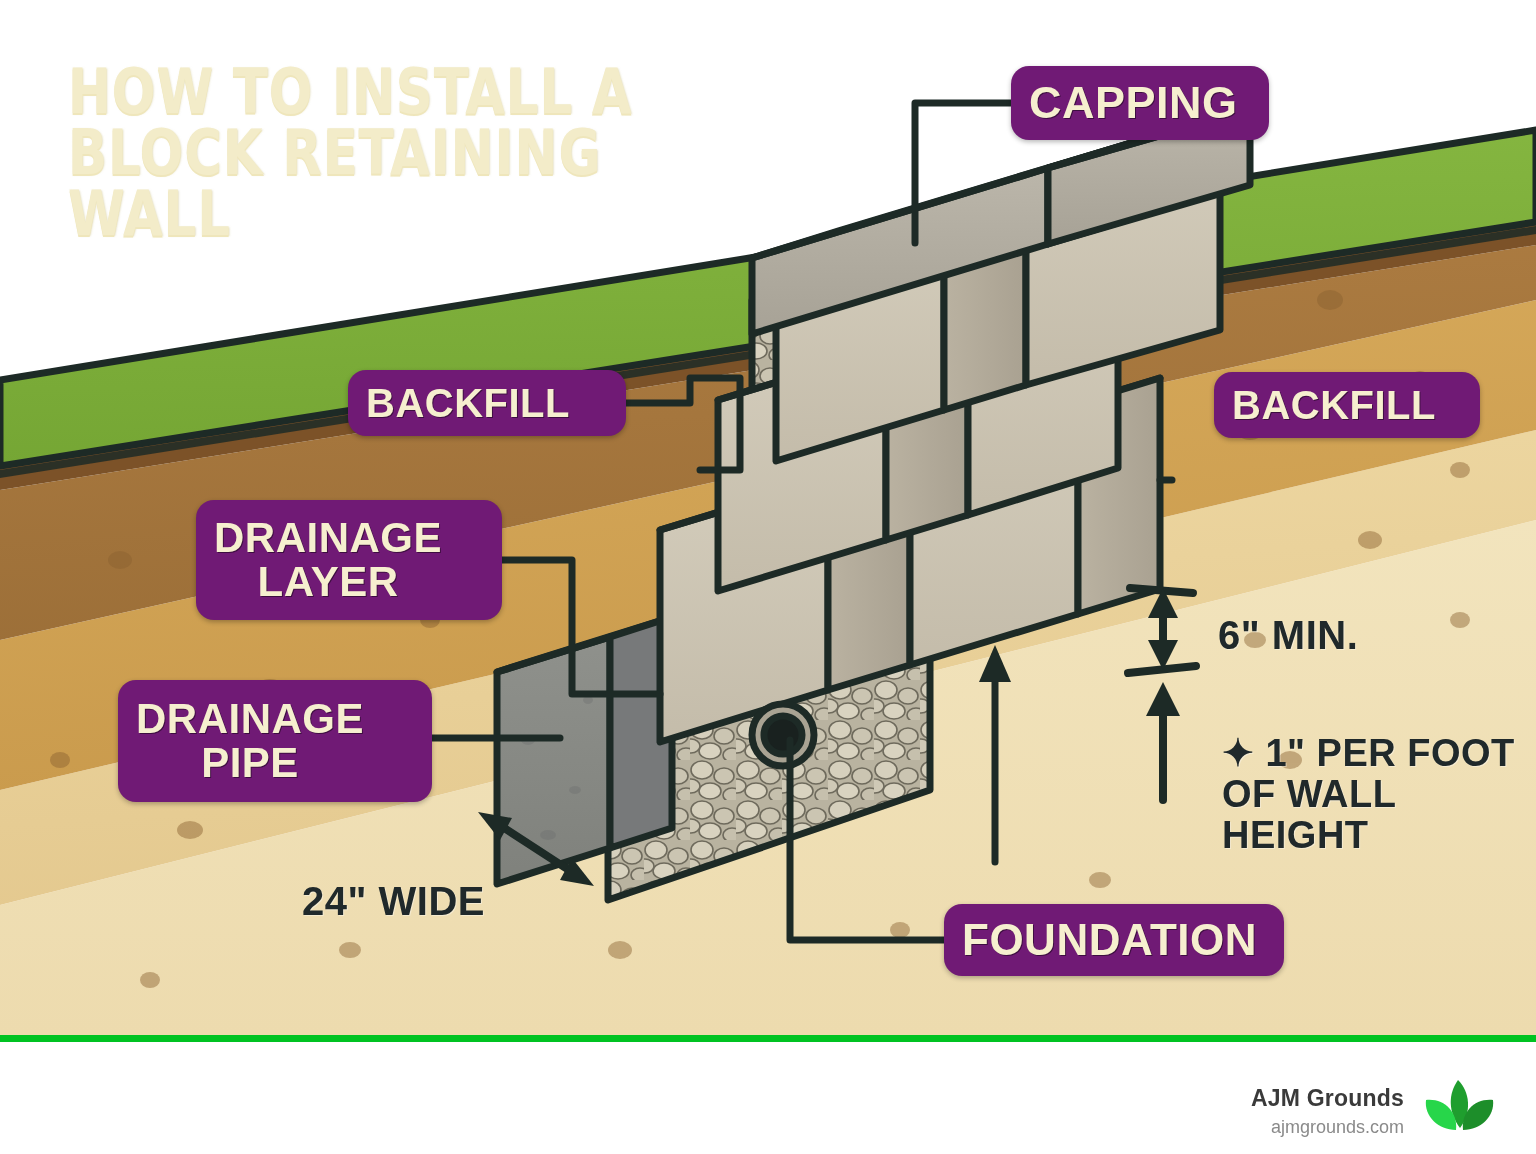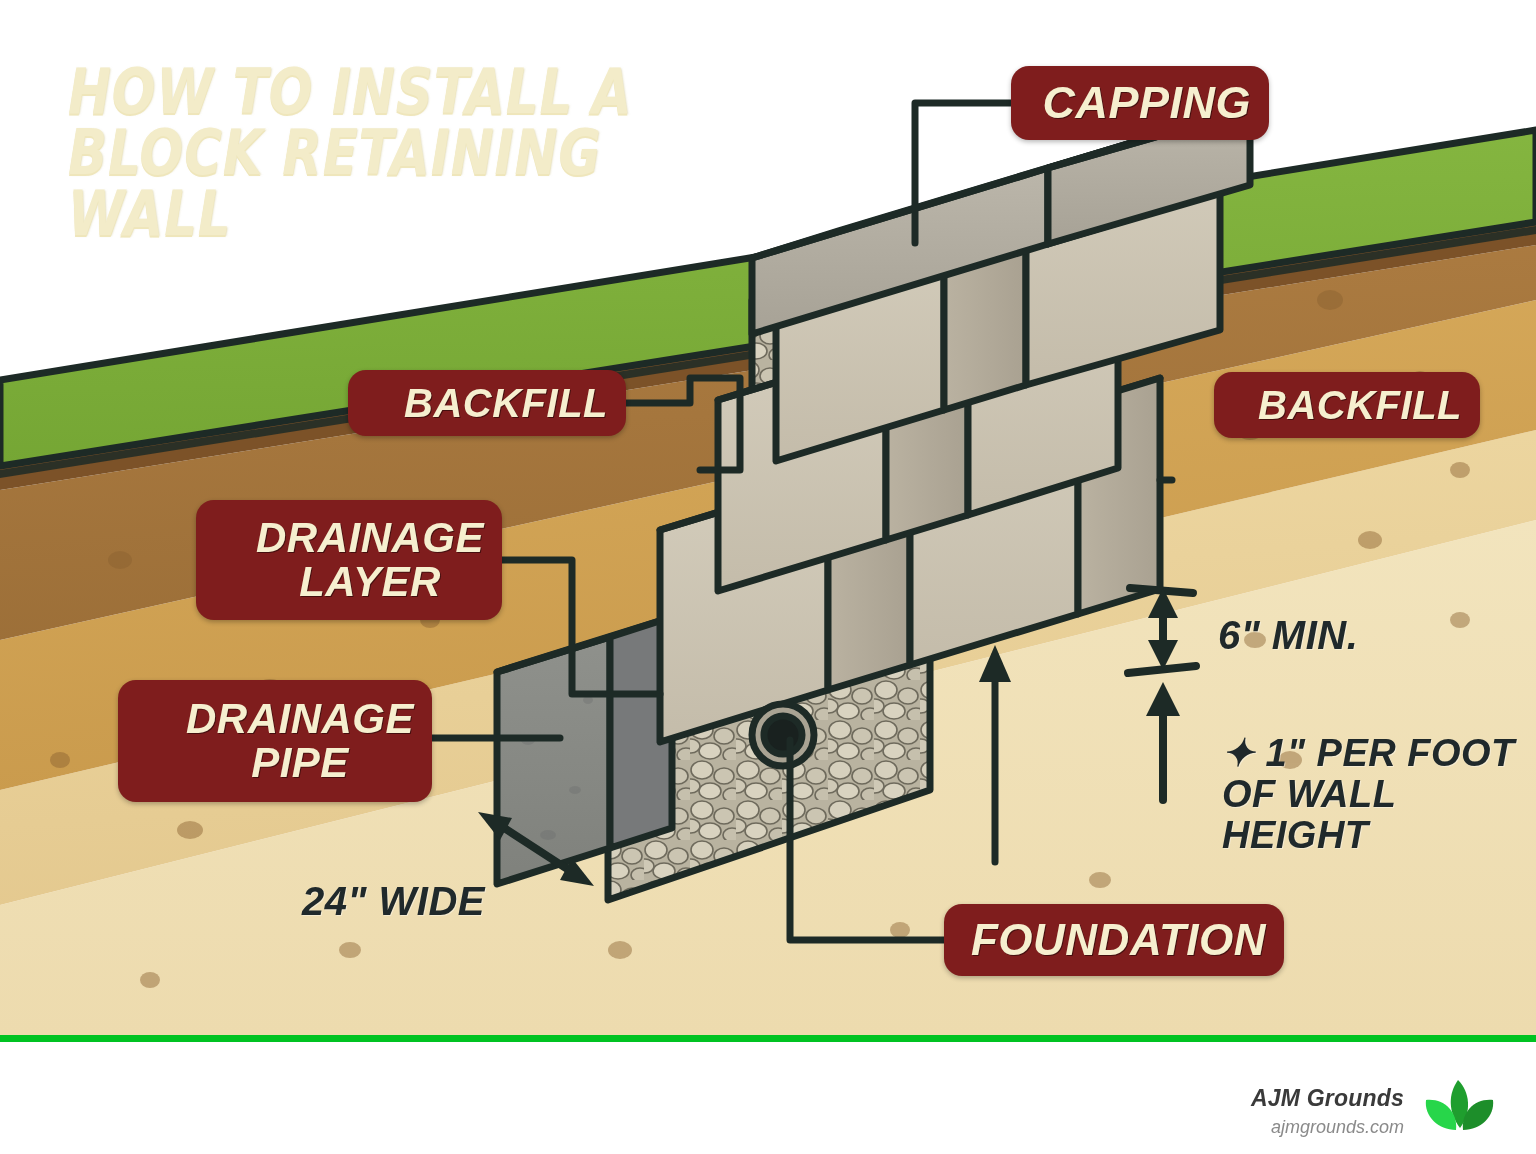--- a/index.html
+++ b/index.html
@@ -2,21 +2,21 @@
 <html><head>
 <meta charset="utf-8">
 <style>
   * { margin:0; padding:0; box-sizing:border-box; }
   html,body {
     width:1536px; height:1154px;
     background:#ffffff;
     font-family:"Liberation Sans", sans-serif;
     overflow:hidden;
   }
-  #root { position:relative; width:1536px; height:1154px; background:#fff;font-style:italic; }
+  #root { position:relative; width:1536px; height:1154px; background:#fff; }
 
   
   #scene { position:absolute; left:0; top:0; width:1536px; height:1040px; }
   #scene svg.layer { position:absolute; left:0; top:0; width:1536px; height:1040px; }
 
   
   #title {
     position:absolute; left:68px; top:62px; width:760px;
     font-family:"DejaVu Sans Condensed","Liberation Sans", sans-serif;
     font-weight:bold;
@@ -29,26 +29,26 @@
     transform:scaleX(0.92);
     transform-origin:left top;
     white-space:pre-line;
     z-index:40;
     pointer-events:none;
   }
 
   
   .pill {
     position:absolute;
-    background:#7f1d1d;
+    background:#701a75;
     border-radius:18px;
     color:#f6efcf;
     font-weight:bold;
     text-transform:uppercase;
-    display:flex; align-items:center; justify-content:flex-end;
+    display:flex; align-items:center; justify-content:flex-start;
     text-align:center;
     letter-spacing:0.5px;
     line-height:1.02;
     box-shadow:0 2px 5px rgba(0,0,0,.28);
     z-index:35;
     padding:12px 18px;
     text-shadow:1px 1px 0 rgba(0,0,0,.45);
     font-family:"Liberation Sans", sans-serif;
   }
   .pill.two-line { line-height:1.05; }

